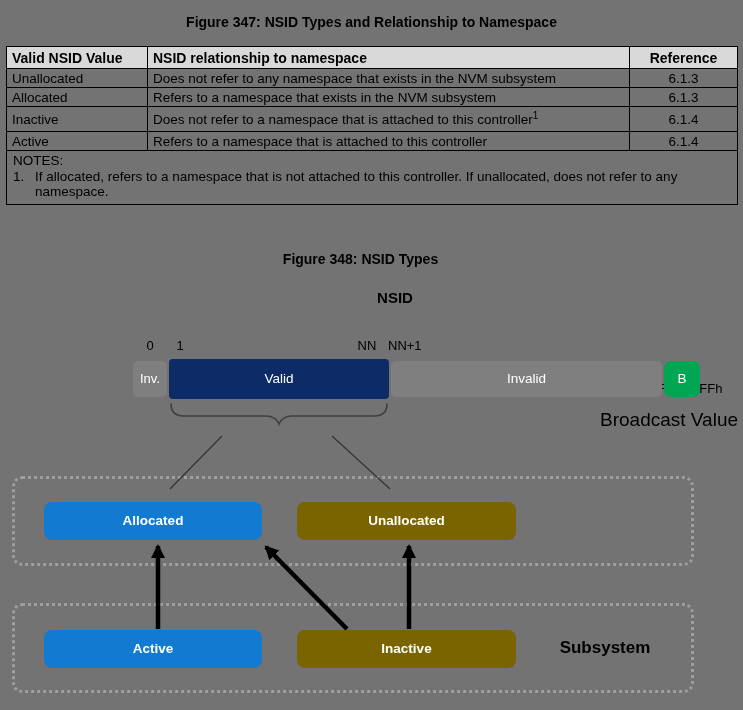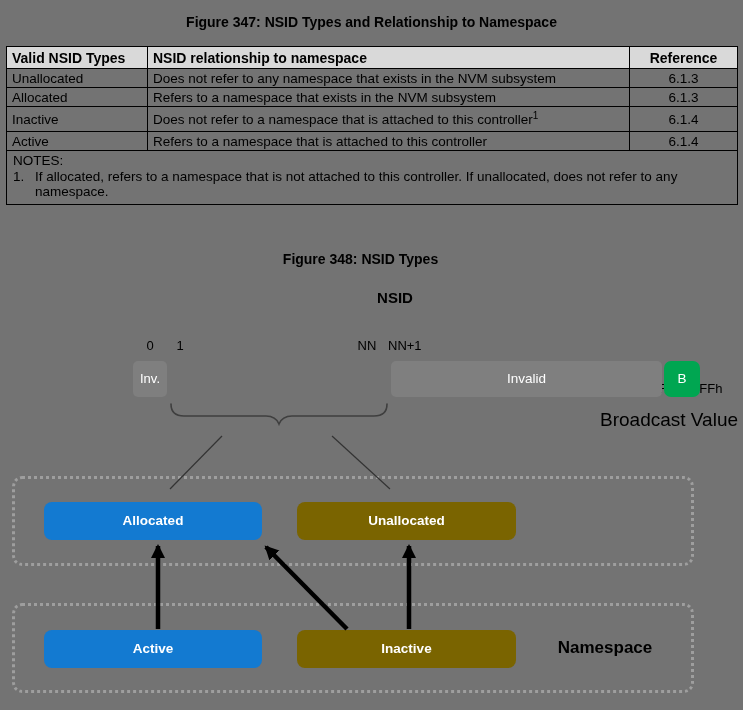--- a/index.html
+++ b/index.html
@@ -67,21 +67,21 @@
   <div id="cap347" class="caption">Figure 347: NSID Types and Relationship to Namespace</div>
 
   <table id="tbl347">
     <colgroup>
         <col style="width:141px">
         <col style="width:482px">
         <col style="width:108px">
       </colgroup>
     <tbody>
         <tr>
-      <th>Valid NSID Types</th>
+      <th>Valid NSID Value</th>
       <th>NSID relationship to namespace</th>
       <th class="c">Reference</th>
     </tr>
     <tr>
       <td>Unallocated</td>
       <td><span>Does not refer to any namespace that exists in the NVM subsystem</span></td>
       <td class="c">6.1.3</td>
     </tr>
     <tr>
       <td>Allocated</td>
@@ -114,33 +114,34 @@
 
   <div class="abs boldlbl" style="left:345px; top:289px; width:100px; text-align:center;">NSID</div>
 
   <div class="abs lbl" style="left:135px; top:338px; width:30px; text-align:center;">0</div>
   <div class="abs lbl" style="left:165px; top:338px; width:30px; text-align:center;">1</div>
   <div class="abs lbl" style="left:342px; top:338px; width:50px; text-align:center;">NN</div>
   <div class="abs lbl" style="left:388px; top:338px; width:50px; ">NN+1</div>
   <div class="abs lbl" style="left:637px; top:338px; width:100px; text-align:center;margin-top:43px;">FFFFFFFFh</div>
 
   <div id="seg-inv" class="seg" style="font-size:13px;">Inv.</div>
+  <div id="seg-valid" class="seg">Valid</div>
   <div id="seg-invalid" class="seg">Invalid</div>
   <div id="seg-b" class="seg">B</div>
 
   <div class="abs lbl" style="left:600px; top:409px; width:137px; text-align:right; font-size:19px;">Broadcast Value</div>
 
   <div id="nvm-box" class="dashbox"></div>
   <div id="box-allocated" class="nodebox blue">Allocated</div>
   <div id="box-unallocated" class="nodebox olive">Unallocated</div>
 
   <div id="ctrl-box" class="dashbox"></div>
   <div id="box-active" class="nodebox blue">Active</div>
   <div id="box-inactive" class="nodebox olive">Inactive</div>
-  <div id="ctrl-label" class="groupname">Namespace</div>
+  <div id="ctrl-label" class="groupname">Subsystem</div>
 
   <svg id="overlay">
     <defs>
       <marker id="ah" markerUnits="userSpaceOnUse" markerWidth="18" markerHeight="18" refX="12" refY="7" orient="auto">
         <path d="M0,0 L14,7 L0,14 Z" fill="#000"></path>
       </marker>
     </defs>
     <path d="M171,404 C171,412 176,416 184,416 L266,416 C273,416 277,419 279,424
              C281,419 285,416 292,416 L374,416 C382,416 387,412 387,404" fill="none" stroke="#3f3f3f" stroke-width="1.6" stroke-linecap="round"></path>
     <line x1="222" y1="436" x2="170" y2="489" stroke="#333" stroke-width="1.2"></line>

